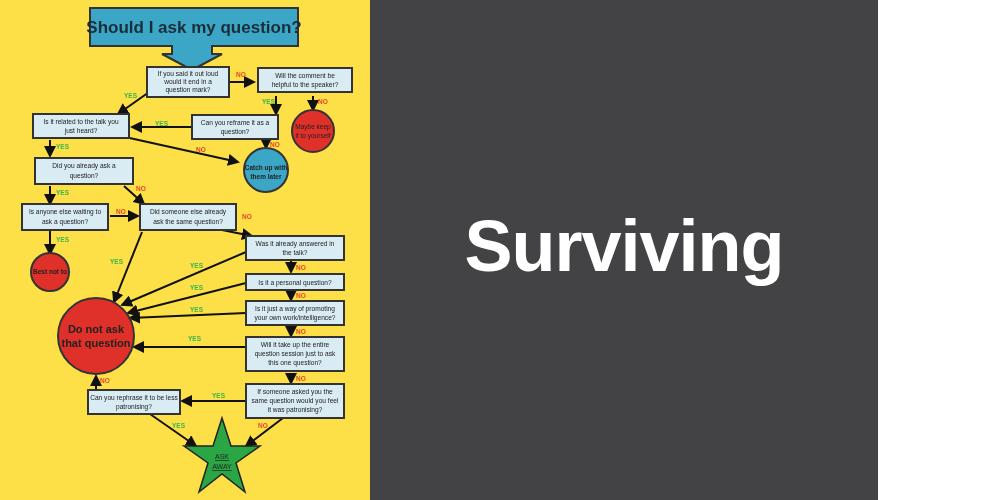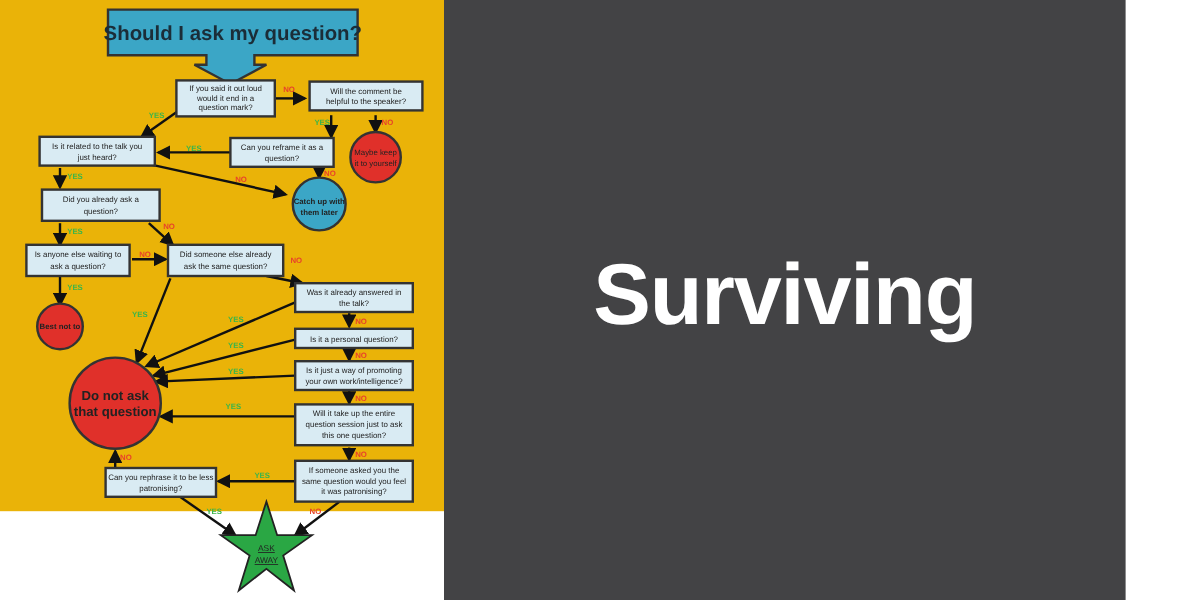--- a/index.html
+++ b/index.html
@@ -1,18 +1,18 @@
 <!DOCTYPE html>
 <html><head>
 <meta charset="utf-8">
 <style>
   html, body { margin:0; padding:0; }
   body { width:1000px; height:500px; position:relative; overflow:hidden; background:#ffffff; font-family:"Liberation Sans", sans-serif; }
-  #left { position:absolute; left:0; top:0; width:370px; height:426px; background:#eab308; }
-  #right { position:absolute; left:370px; top:0; width:568px; height:500px; background:#434345; display:flex; align-items:center; justify-content:center; }
+  #left { position:absolute; left:0; top:0; width:370px; height:500px; background:#fde047; }
+  #right { position:absolute; left:370px; top:0; width:508px; height:500px; background:#434345; display:flex; align-items:center; justify-content:center; }
   .headline { color:#ffffff; font-family:"Liberation Sans", sans-serif; font-weight:bold; font-size:72px; line-height:98px; text-align:center; letter-spacing:-1px; margin-top:-8px; }
   .headline span { display:block; }
   svg text { font-family:"Liberation Sans", sans-serif; }
   .box rect { fill:#d9ebf3; stroke:#333; stroke-width:2; }
   .btxt { font-size:6.6px; fill:#222; text-anchor:middle; }
   .yes { font-size:6.5px; fill:#3cb54a; font-weight:bold; }
   .no { font-size:6.5px; fill:#e8442a; font-weight:bold; }
   .ar { stroke:#111; stroke-width:2; fill:none; marker-end:url(#ah); }
 </style>
 </head>

